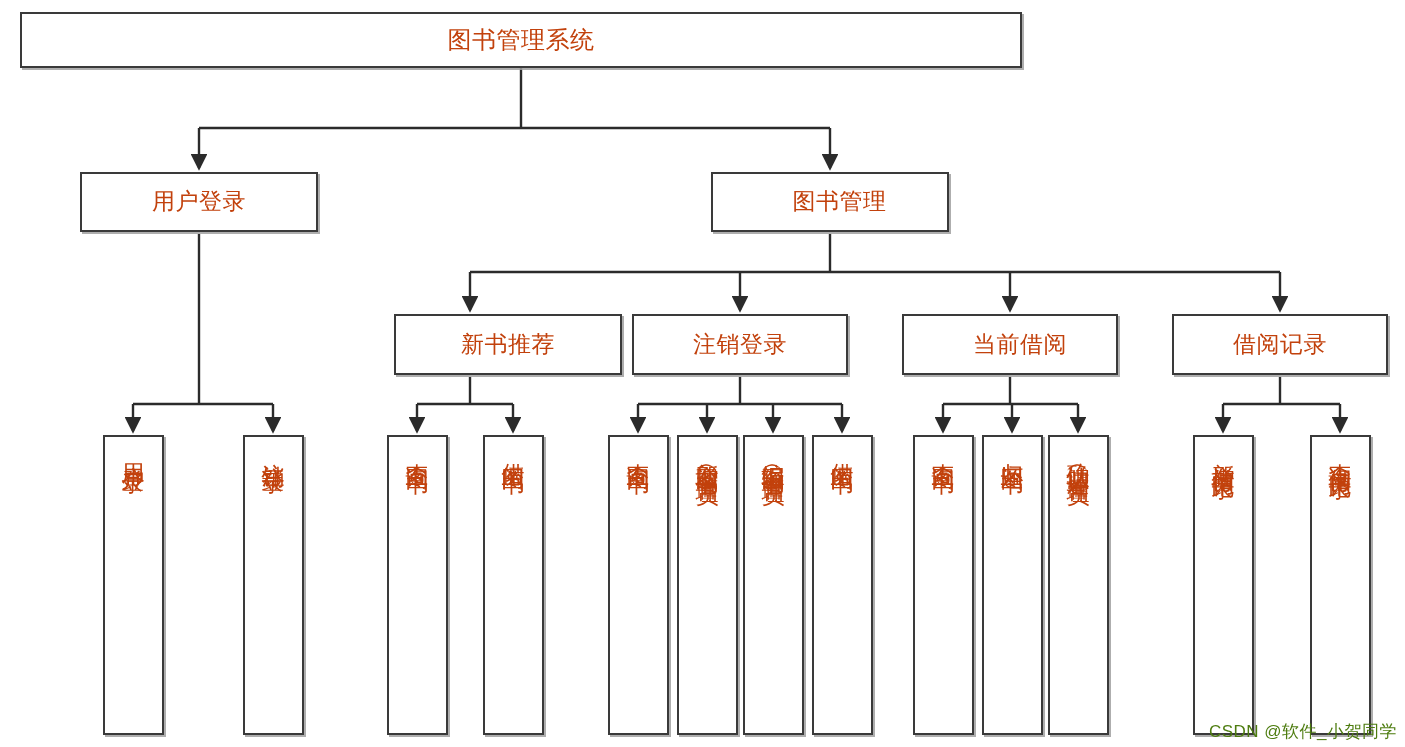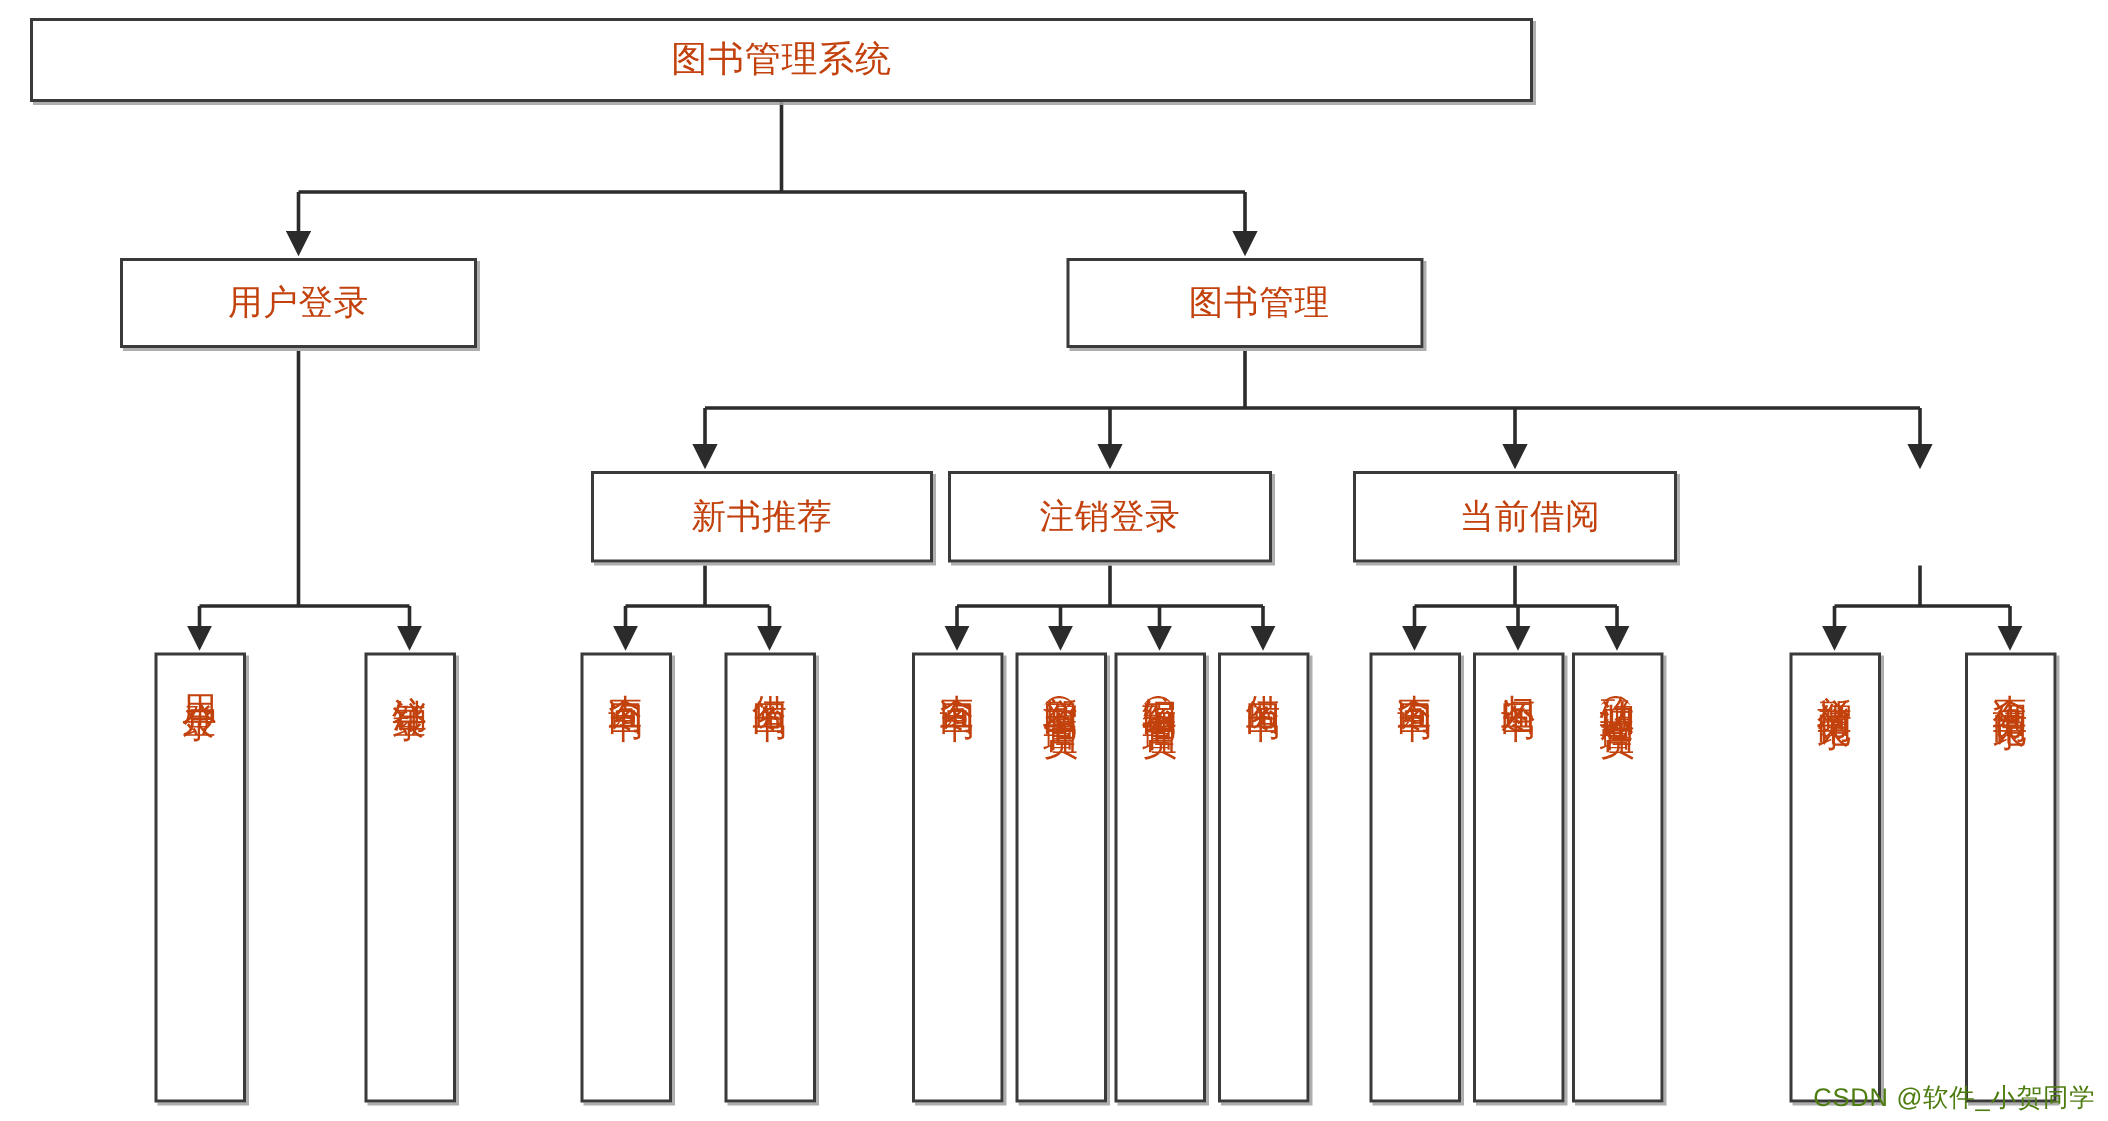--- a/index.html
+++ b/index.html
@@ -144,20 +144,23 @@
 
   <div class="node horiz" style="left:362px; top:314px; width:228px; height:61px;margin-left:32px;">
     <span class="lbl">新书推荐</span>
   </div>
   <div class="node horiz" style="left:632px; top:314px; width:216px; height:61px;">
     <span class="lbl">注销登录</span>
   </div>
   <div class="node horiz" style="left:902px; top:314px; width:216px; height:61px;padding-left:20px;">
     <span class="lbl">当前借阅</span>
   </div>
+  <div class="node horiz" style="left:1172px; top:314px; width:216px; height:61px;">
+    <span class="lbl">借阅记录</span>
+  </div>
 
   <div class="node vert" style="left:103px; top:435px; width:61px; height:300px;">
     <span class="lbl">用户登录</span>
   </div>
   <div class="node vert" style="left:243px; top:435px; width:61px; height:300px;">
     <span class="lbl">注销登录</span>
   </div>
 
   <div class="node vert" style="left:387px; top:435px; width:61px; height:300px;">
     <span class="lbl">查询图书</span>

